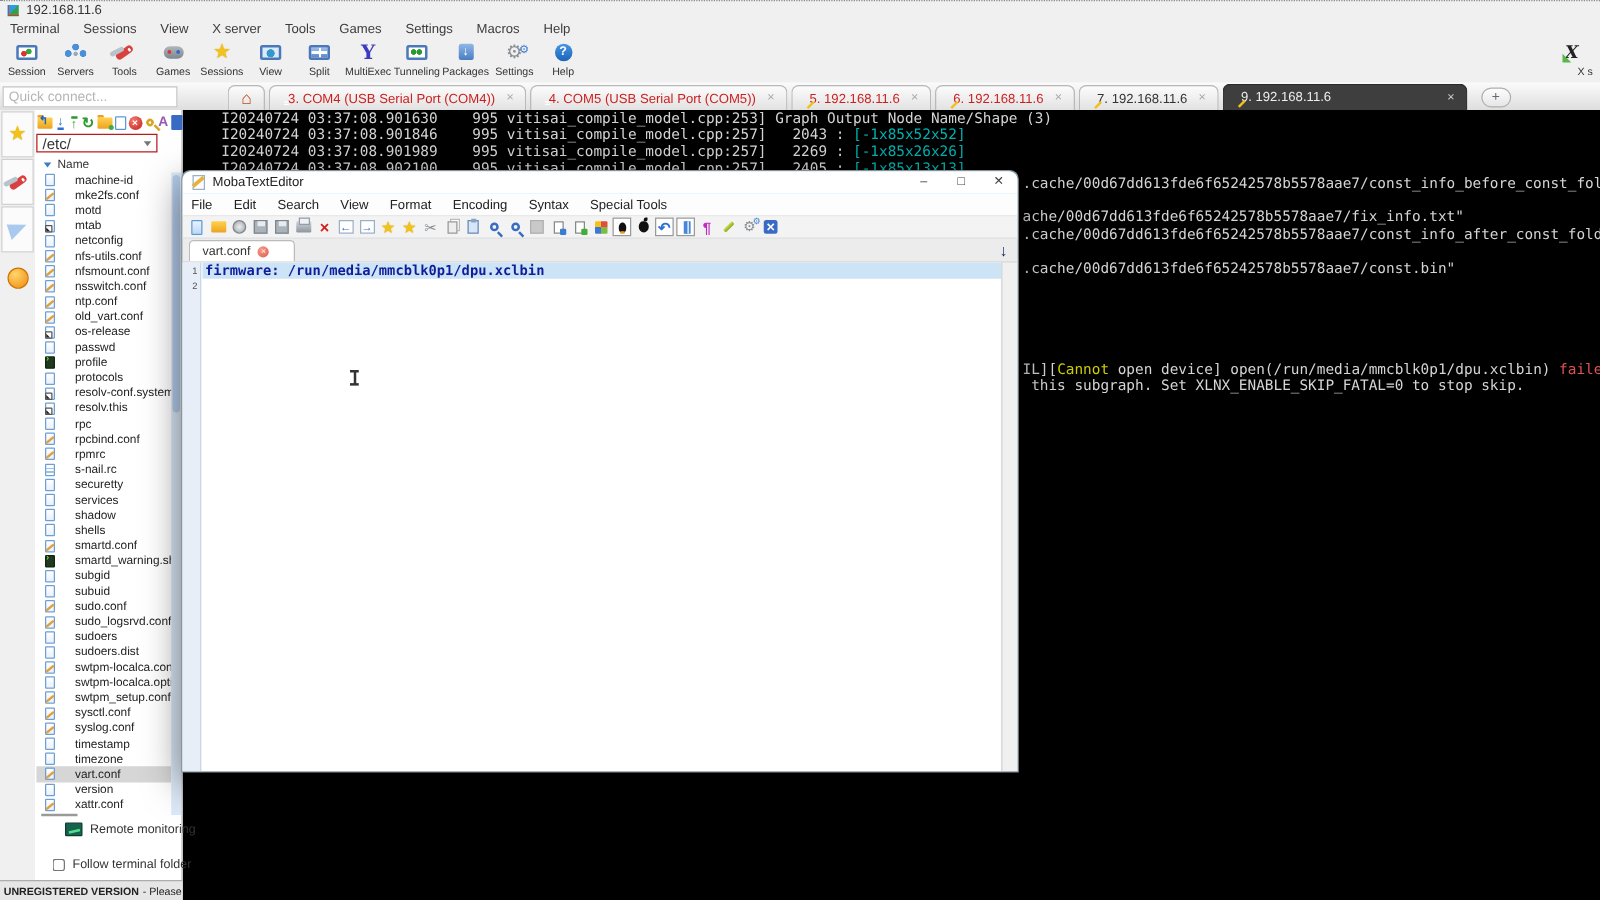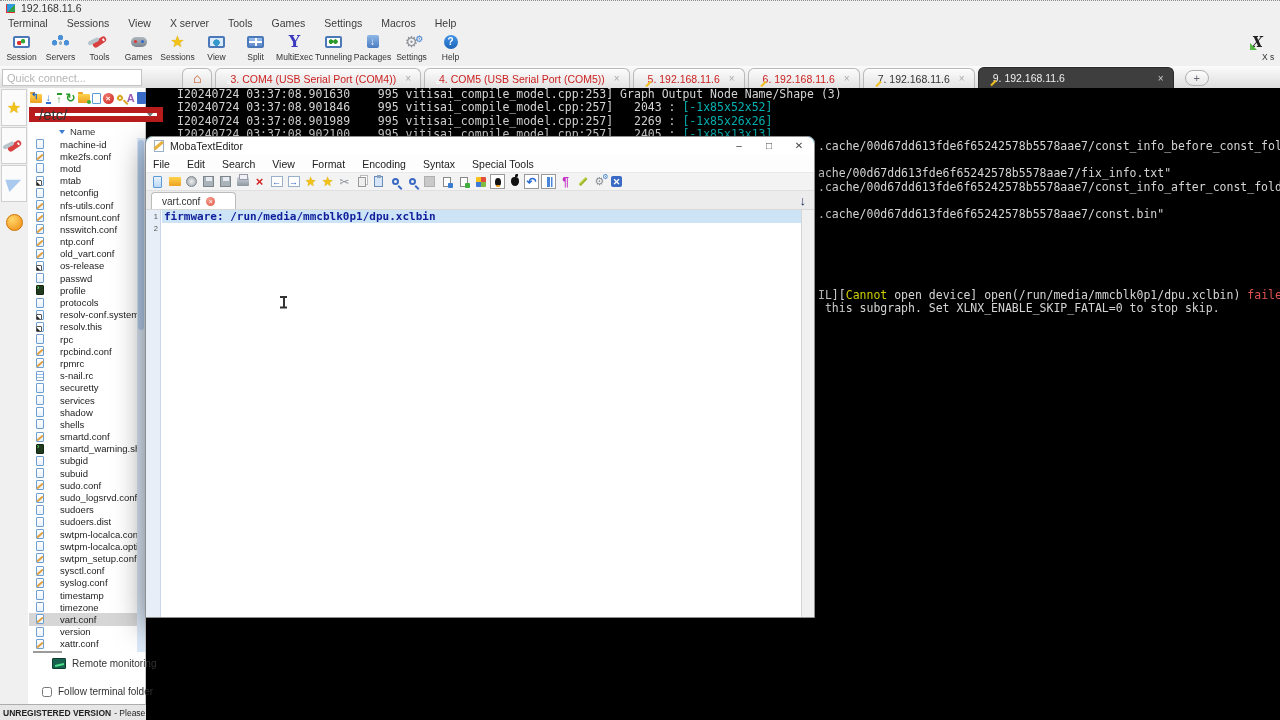--- a/index.html
+++ b/index.html
@@ -95,25 +95,25 @@
   .g-down{color:#2d6fd2;font-weight:bold;border-bottom:2px solid #2d6fd2;line-height:9px;}
   .g-up{color:#2a9a2a;font-weight:bold;border-top:2px solid #2a9a2a;line-height:9px;}
   .g-refresh{color:#2a9a2a;font-weight:bold;font-size:12px;}
   .sf-page{width:9px;height:11px;background:#fff;border:1px solid #5b9bd5;border-radius:1px;}
   .sf-del{width:11px;height:11px;border-radius:50%;background:radial-gradient(circle at 35% 30%,#f07a6a,#c81e1e);
           color:#fff;font-size:8px;display:flex;align-items:center;justify-content:center;font-weight:bold;}
   .sf-key{width:6px;height:6px;border:2px solid #d8a520;border-radius:50%;position:relative;transform:rotate(-45deg);}
   .sf-key:after{content:"";position:absolute;left:1px;top:5px;width:2px;height:6px;background:#d8a520;}
   .g-fontA{color:#9b59b6;font-weight:bold;font-size:11px;}
   .sf-half{width:9px;height:12px;background:#3a6bc4;border-radius:1px;}
-  .pathbox{position:absolute;left:29px;top:19px;width:134px;height:15px;border:6px solid #b91c1c;background:#fff;
-           font-size:15px;color:#333;display:flex;align-items:center;padding:0 4px;justify-content:space-between;}
+  .pathbox{position:absolute;left:29px;top:19px;width:97px;height:15px;border:1px solid #b91c1c;background:#fff;
+           font-size:12px;color:#333;display:flex;align-items:center;padding:0 4px;justify-content:space-between;}
   .pathbox .chev{width:0;height:0;border-left:3.5px solid transparent;border-right:3.5px solid transparent;border-top:4px solid #777;}
   .treeheader{position:absolute;left:29px;top:37px;width:108px;height:13px;display:flex;align-items:center;gap:5px;
-              font-size:9.5px;color:#333;padding-left:6px;margin-left:24px;}
+              font-size:9.5px;color:#333;padding-left:6px;}
   .treeheader .sort{width:0;height:0;border-left:3.5px solid transparent;border-right:3.5px solid transparent;border-top:4px solid #3a7cd0;}
   .filelist{position:absolute;left:29px;top:50px;width:108px;height:514px;overflow:hidden;}
   .frow{height:12.2px;display:flex;align-items:center;gap:16px;font-size:9.5px;color:#222;padding-left:7px;white-space:nowrap;cursor:default;}
   .frow.sel{background:#d6d6d6;}
   .fic{flex:0 0 auto;width:8px;height:10px;background:linear-gradient(#fff,#e8f1fb);border:1px solid #6f9fd0;border-radius:1px;position:relative;}
   .fic.pencil:after{content:"";position:absolute;left:-1px;top:4px;width:8px;height:2px;background:#e0a040;transform:rotate(-40deg);border-radius:1px;}
   .fic.link:after{content:"";position:absolute;left:-1px;bottom:-1px;width:4px;height:4px;background:#fff;border:1px solid #555;
                   border-radius:1px;}
   .fic.link:before{content:"";position:absolute;left:0px;bottom:0px;width:0;height:0;z-index:1;
                    border-left:3px solid #222;border-top:3px solid transparent;}

